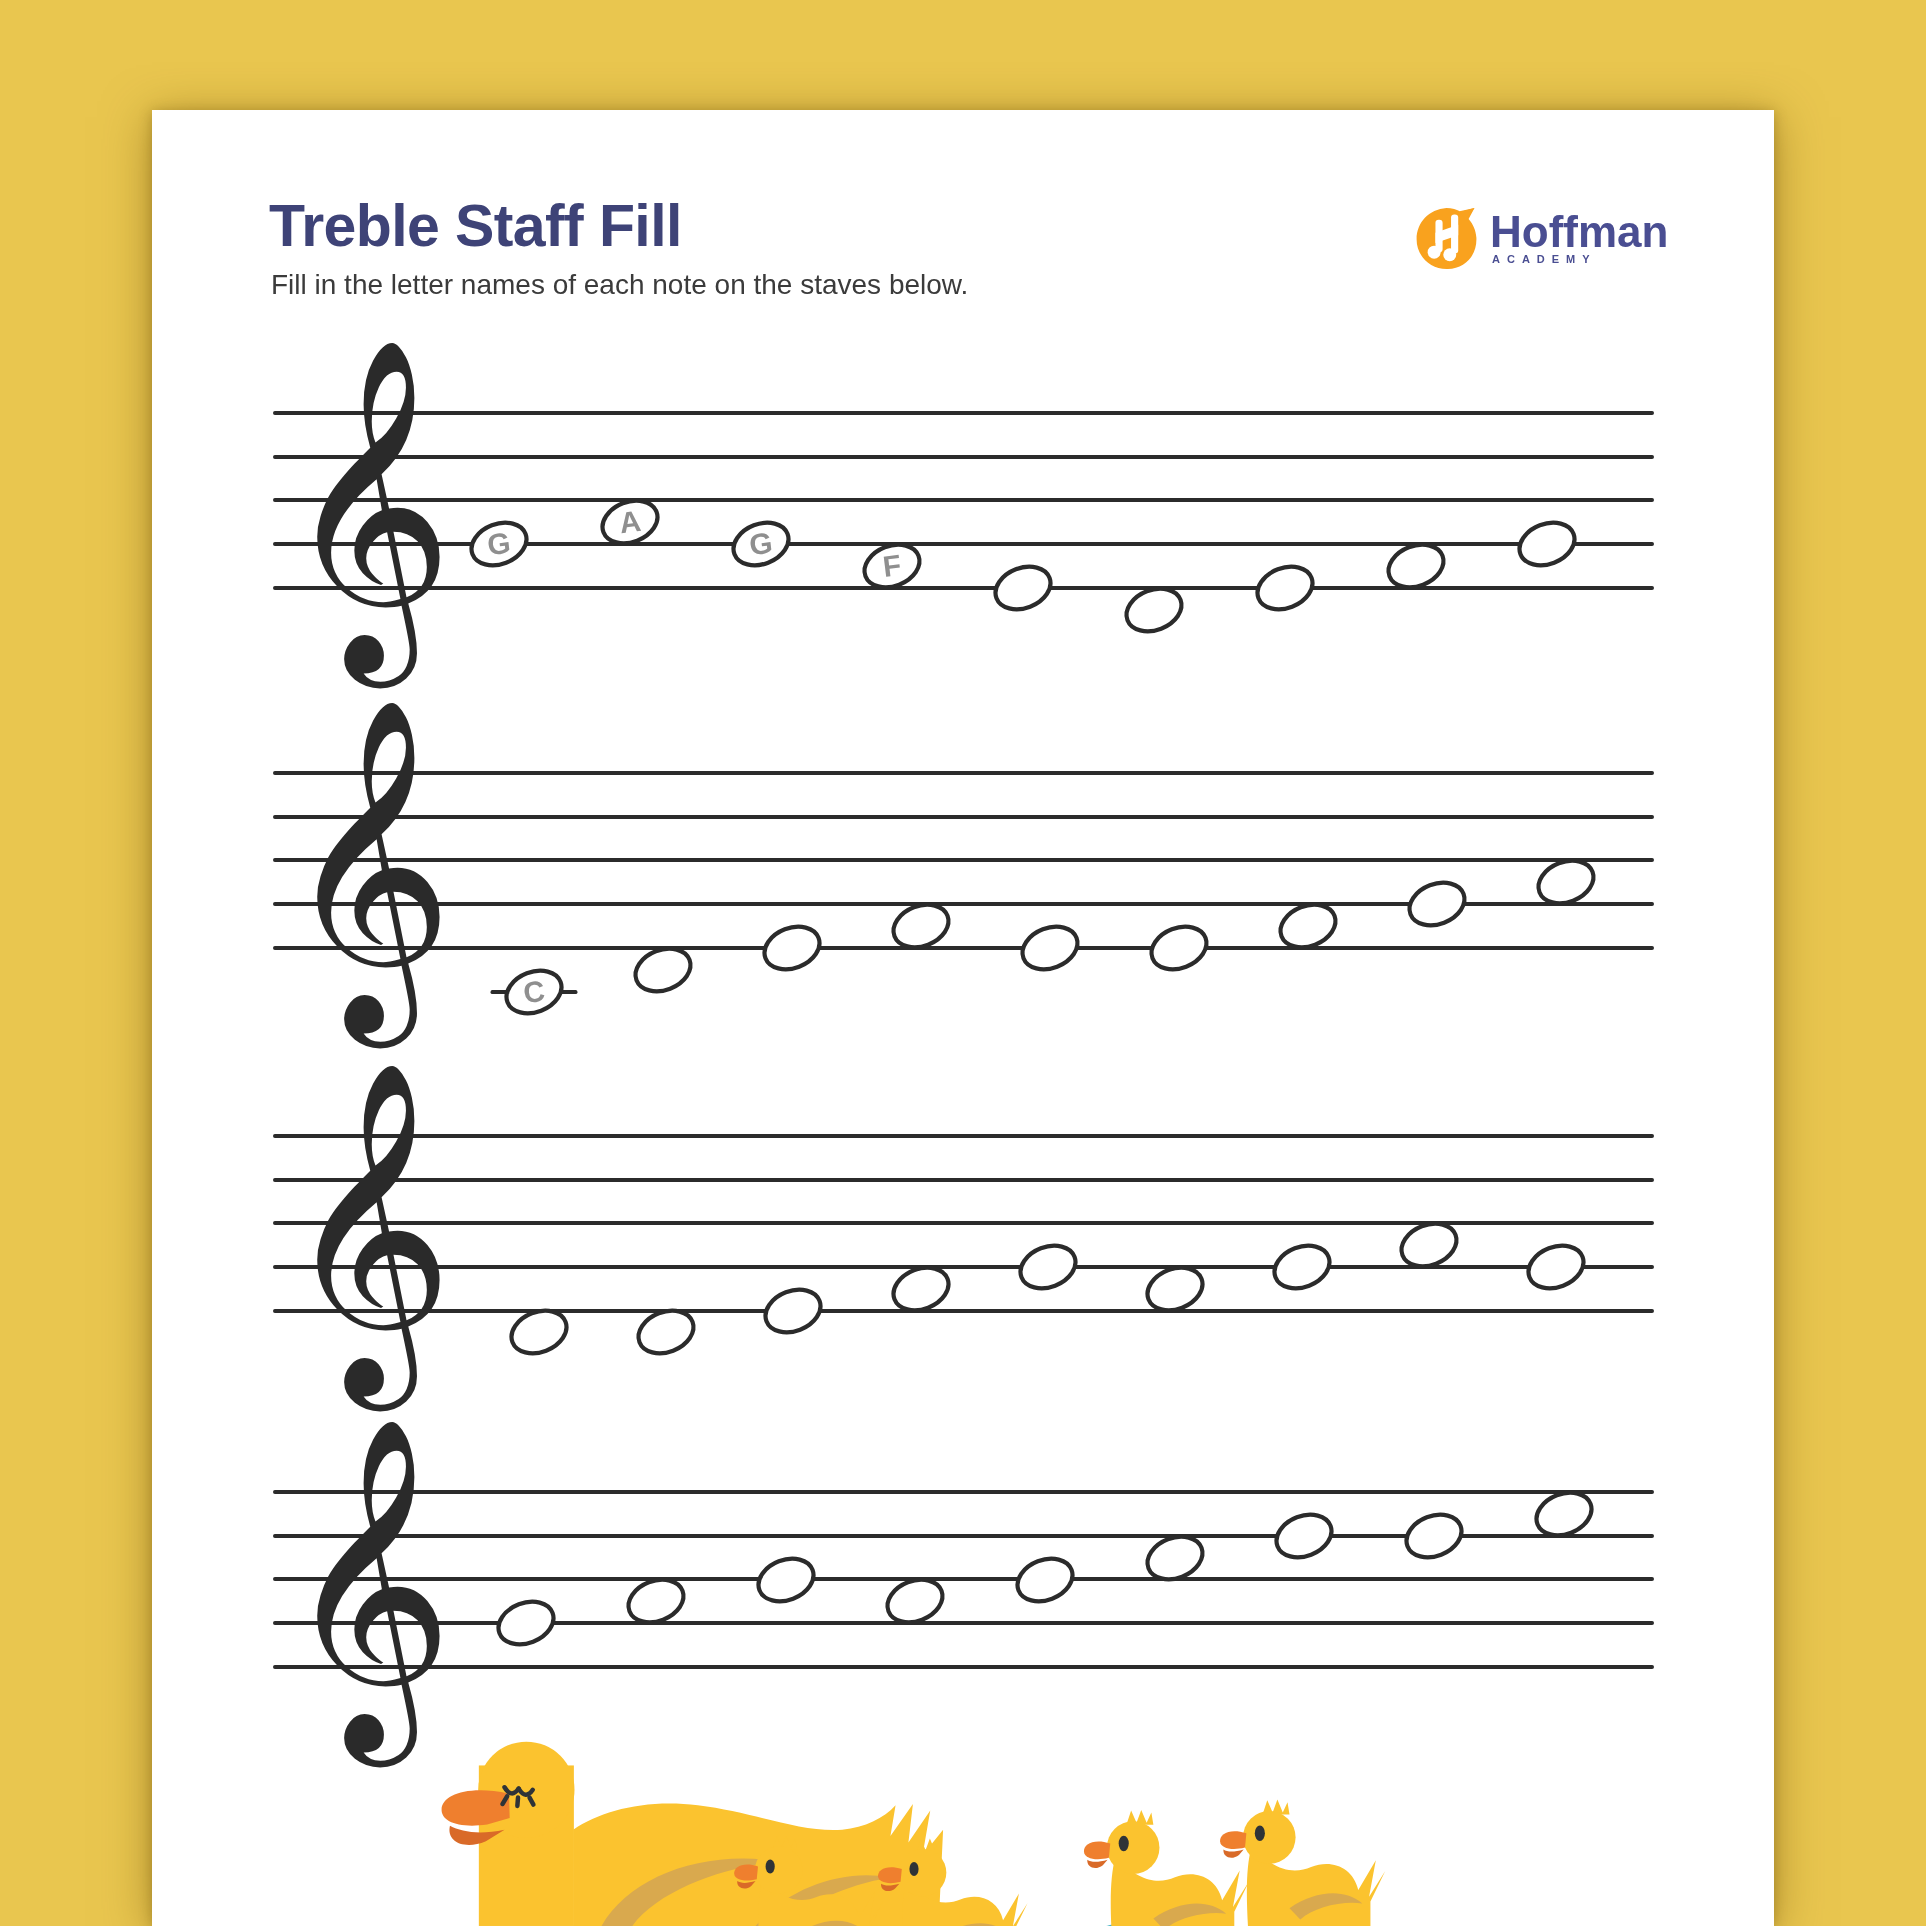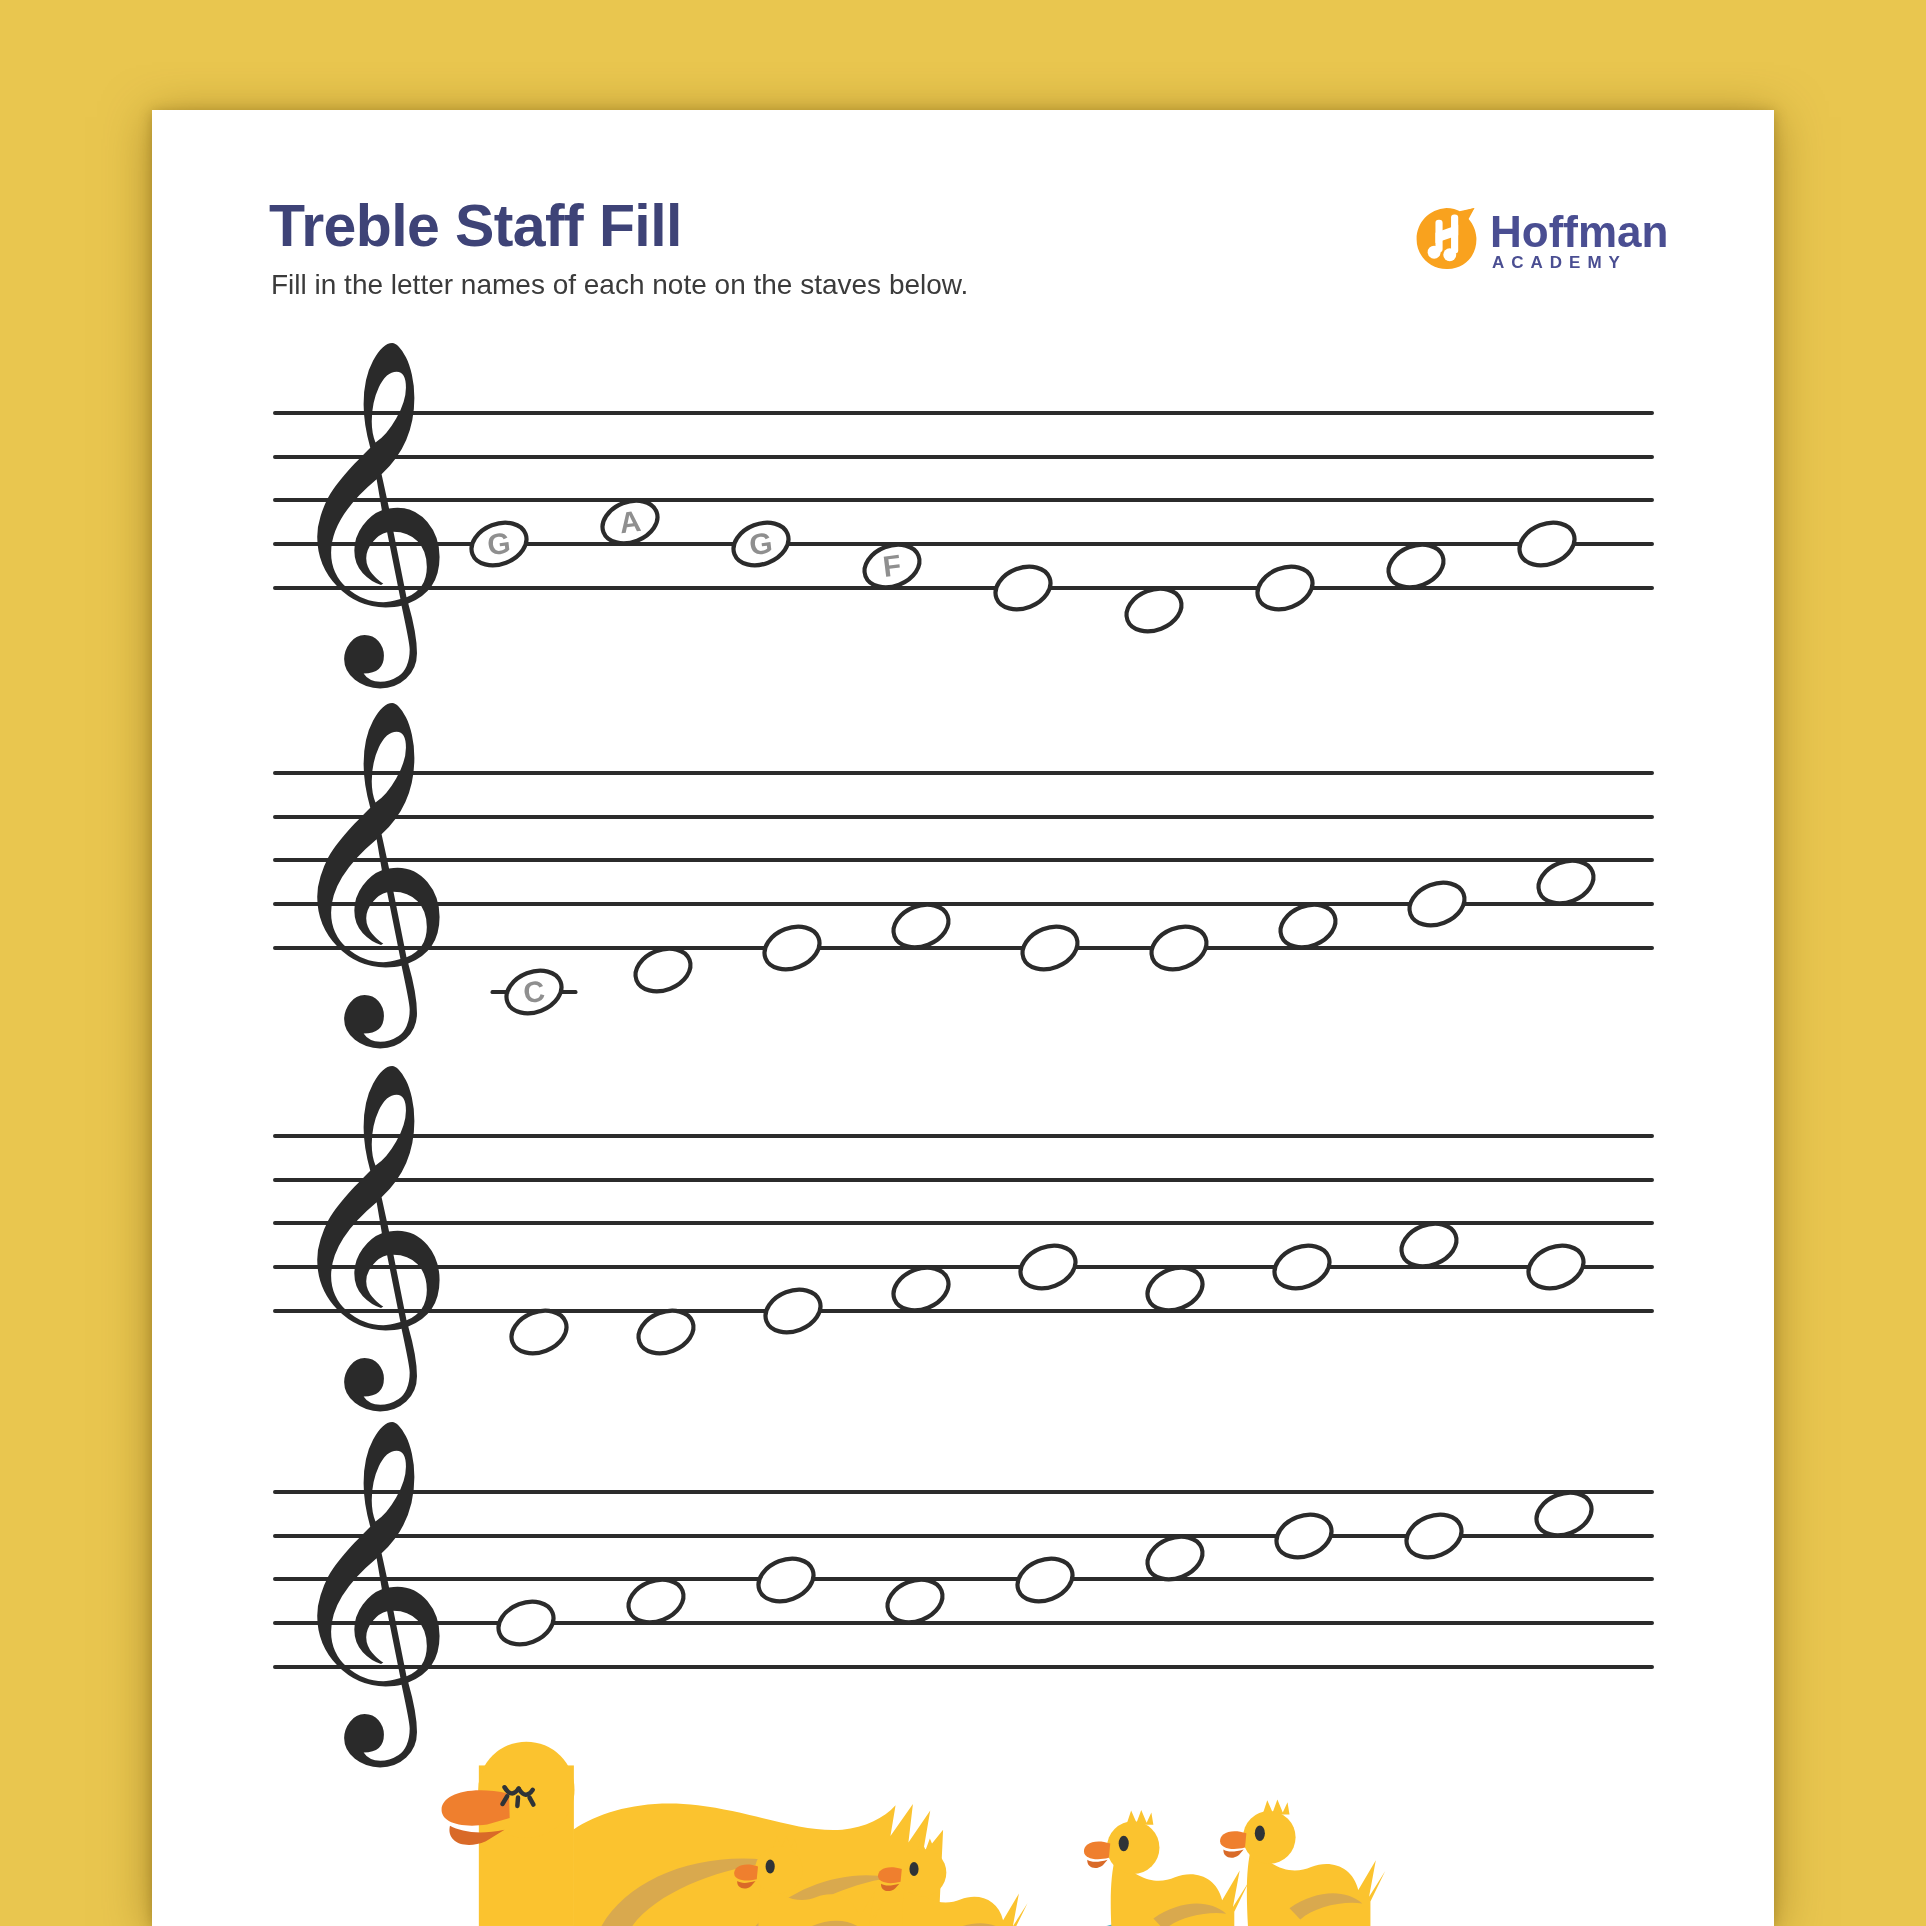--- a/index.html
+++ b/index.html
@@ -31,21 +31,21 @@
   }
   
   .logo{position:absolute;left:1262px;top:90px;width:411px;height:77px;}
   .logo-blob{position:absolute;left:0;top:5.1px;width:65px;height:67px;}
   .logo-word{
     position:absolute;left:76px;top:10px;
     font-size:44px;font-weight:bold;color:var(--logo-text);line-height:1.0;letter-spacing:0px;
   }
   .logo-academy{
     position:absolute;left:78px;top:54px;
-    font-size:17px;font-weight:bold;color:var(--logo-text);letter-spacing:7px;line-height:1.0;
+    font-size:11px;font-weight:bold;color:var(--logo-text);letter-spacing:7px;line-height:1.0;
   }
   
   .staff{position:absolute;left:121px;width:1381px;height:178px;}
   .staff-line{position:absolute;left:0;width:1381px;height:3.9px;background:var(--staff);border-radius:1.9px;}
   .clef{
     position:absolute;left:5.1px;width:180px;height:342px;
     display:flex;align-items:center;justify-content:center;
     font-family:"DejaVu Sans", sans-serif;
     font-size:290px;line-height:1;color:#2A2A2A;pointer-events:none;
   }

